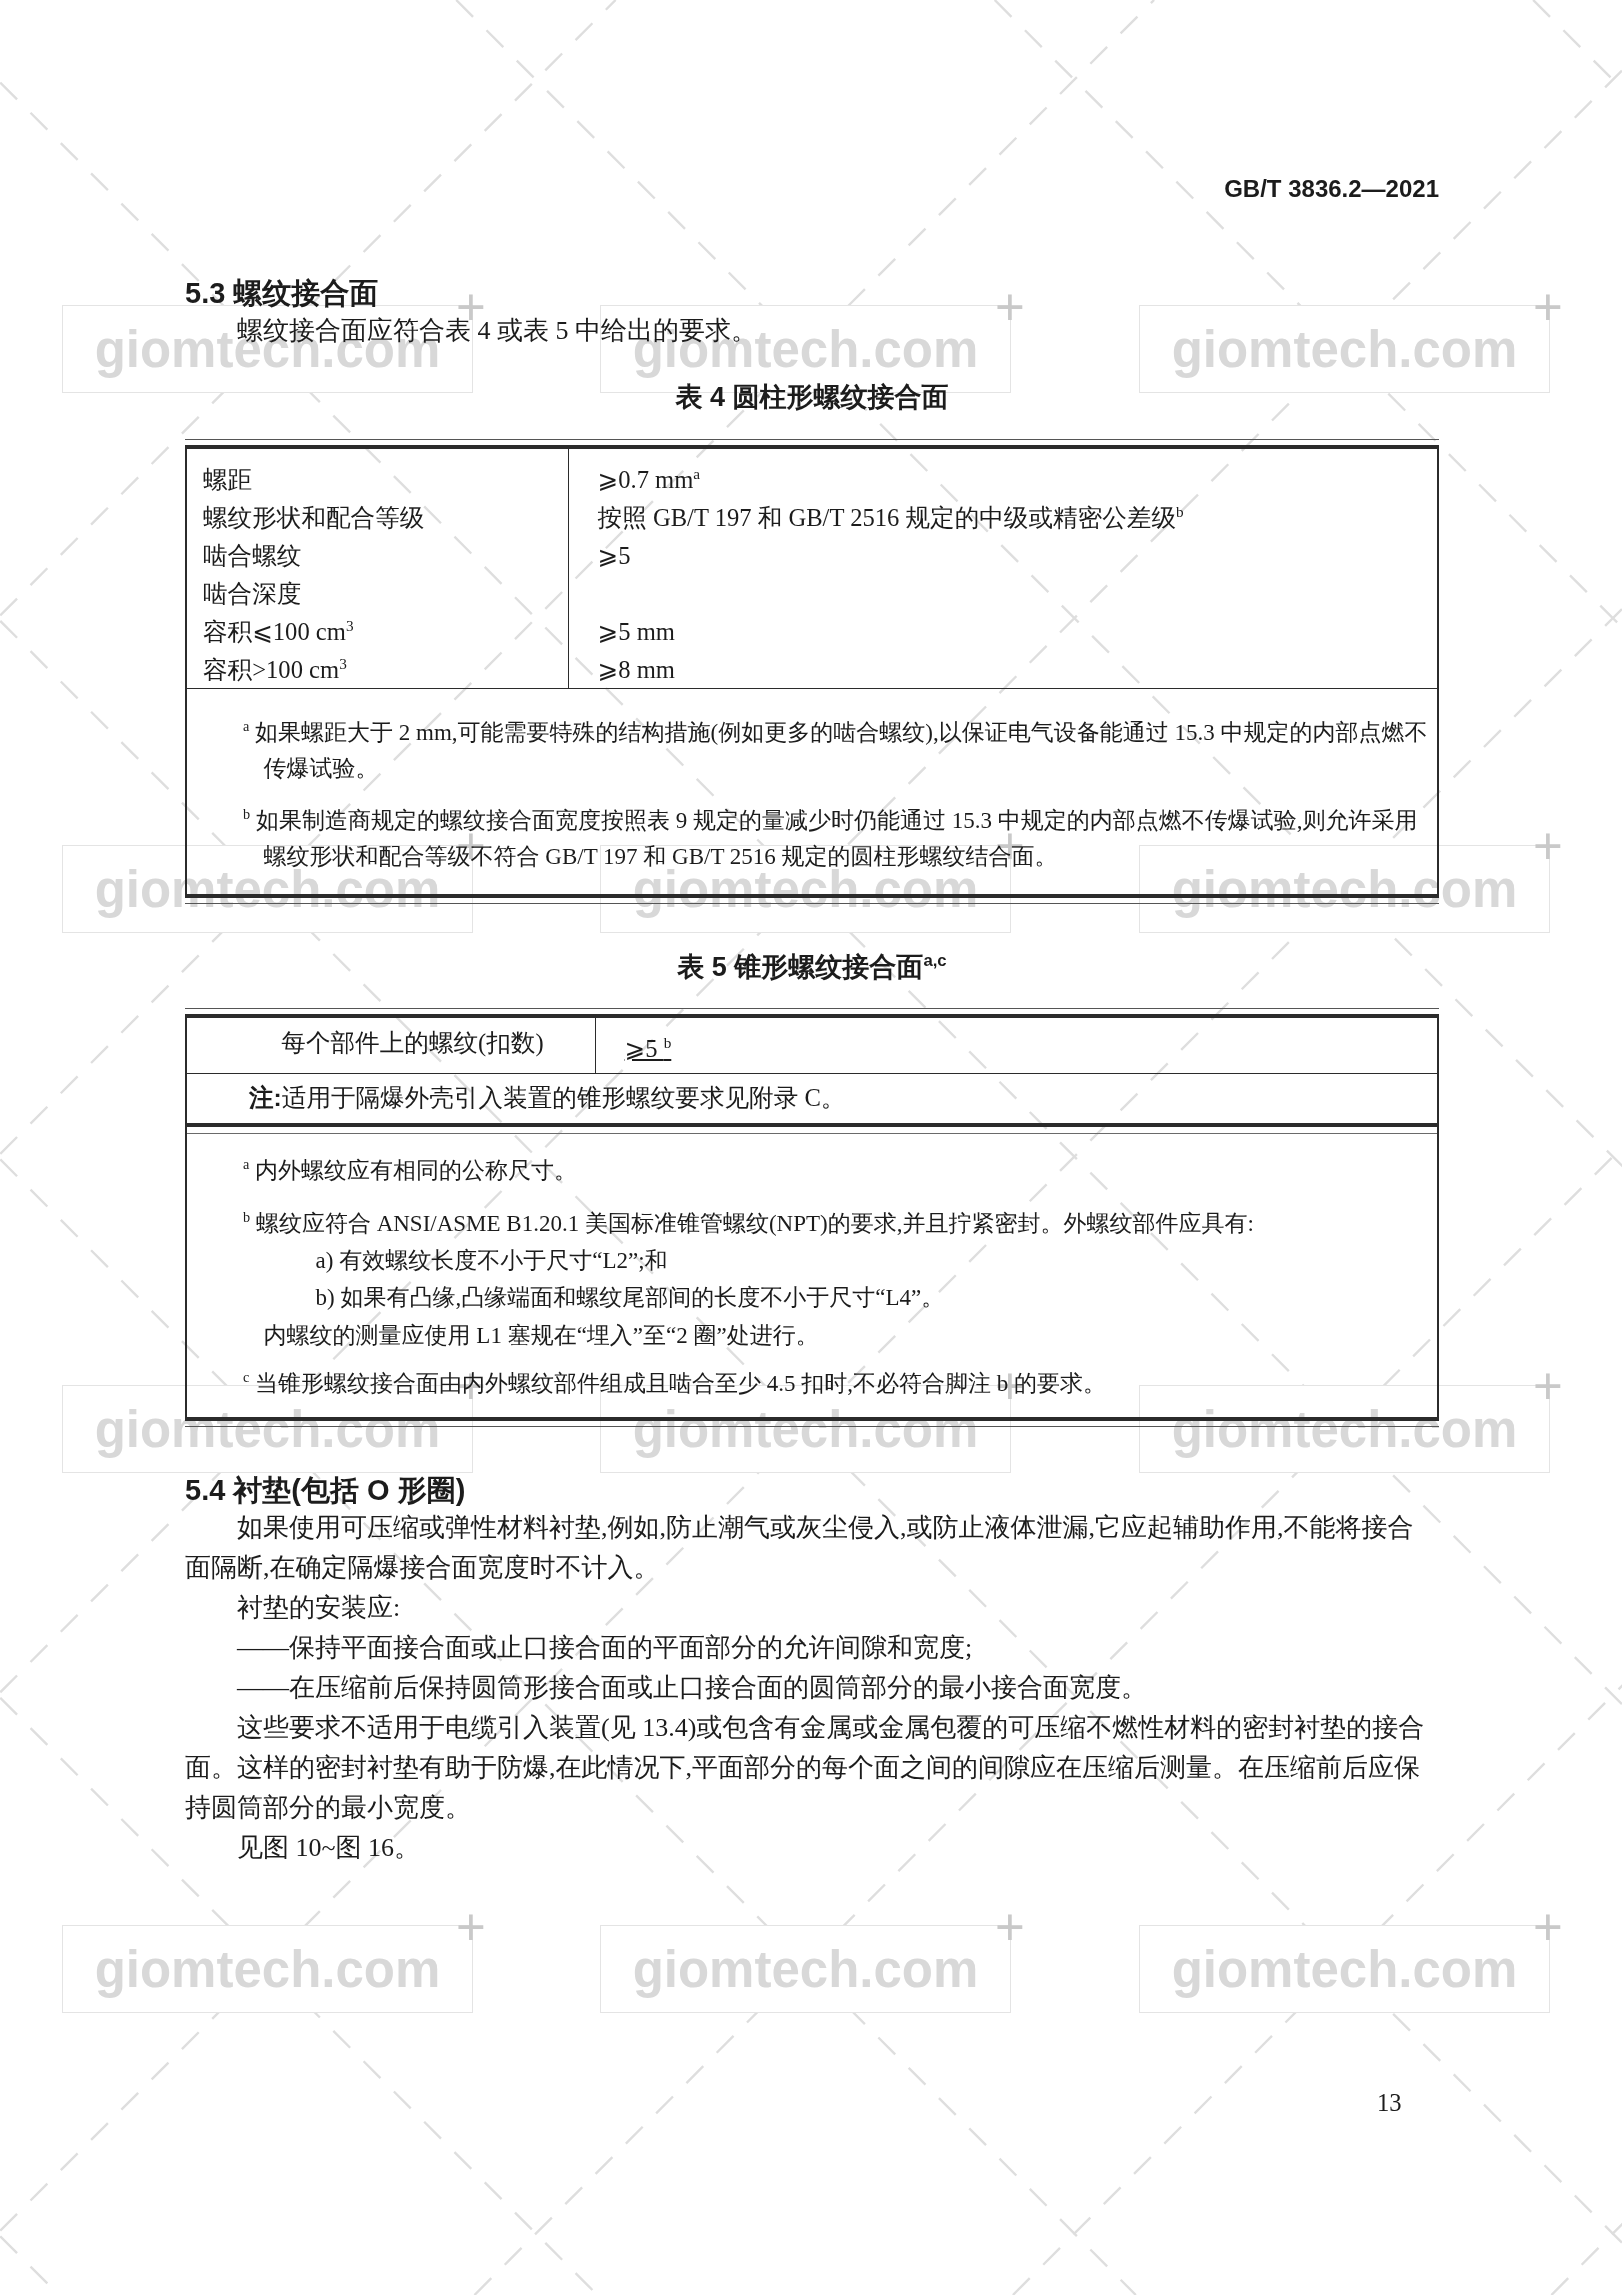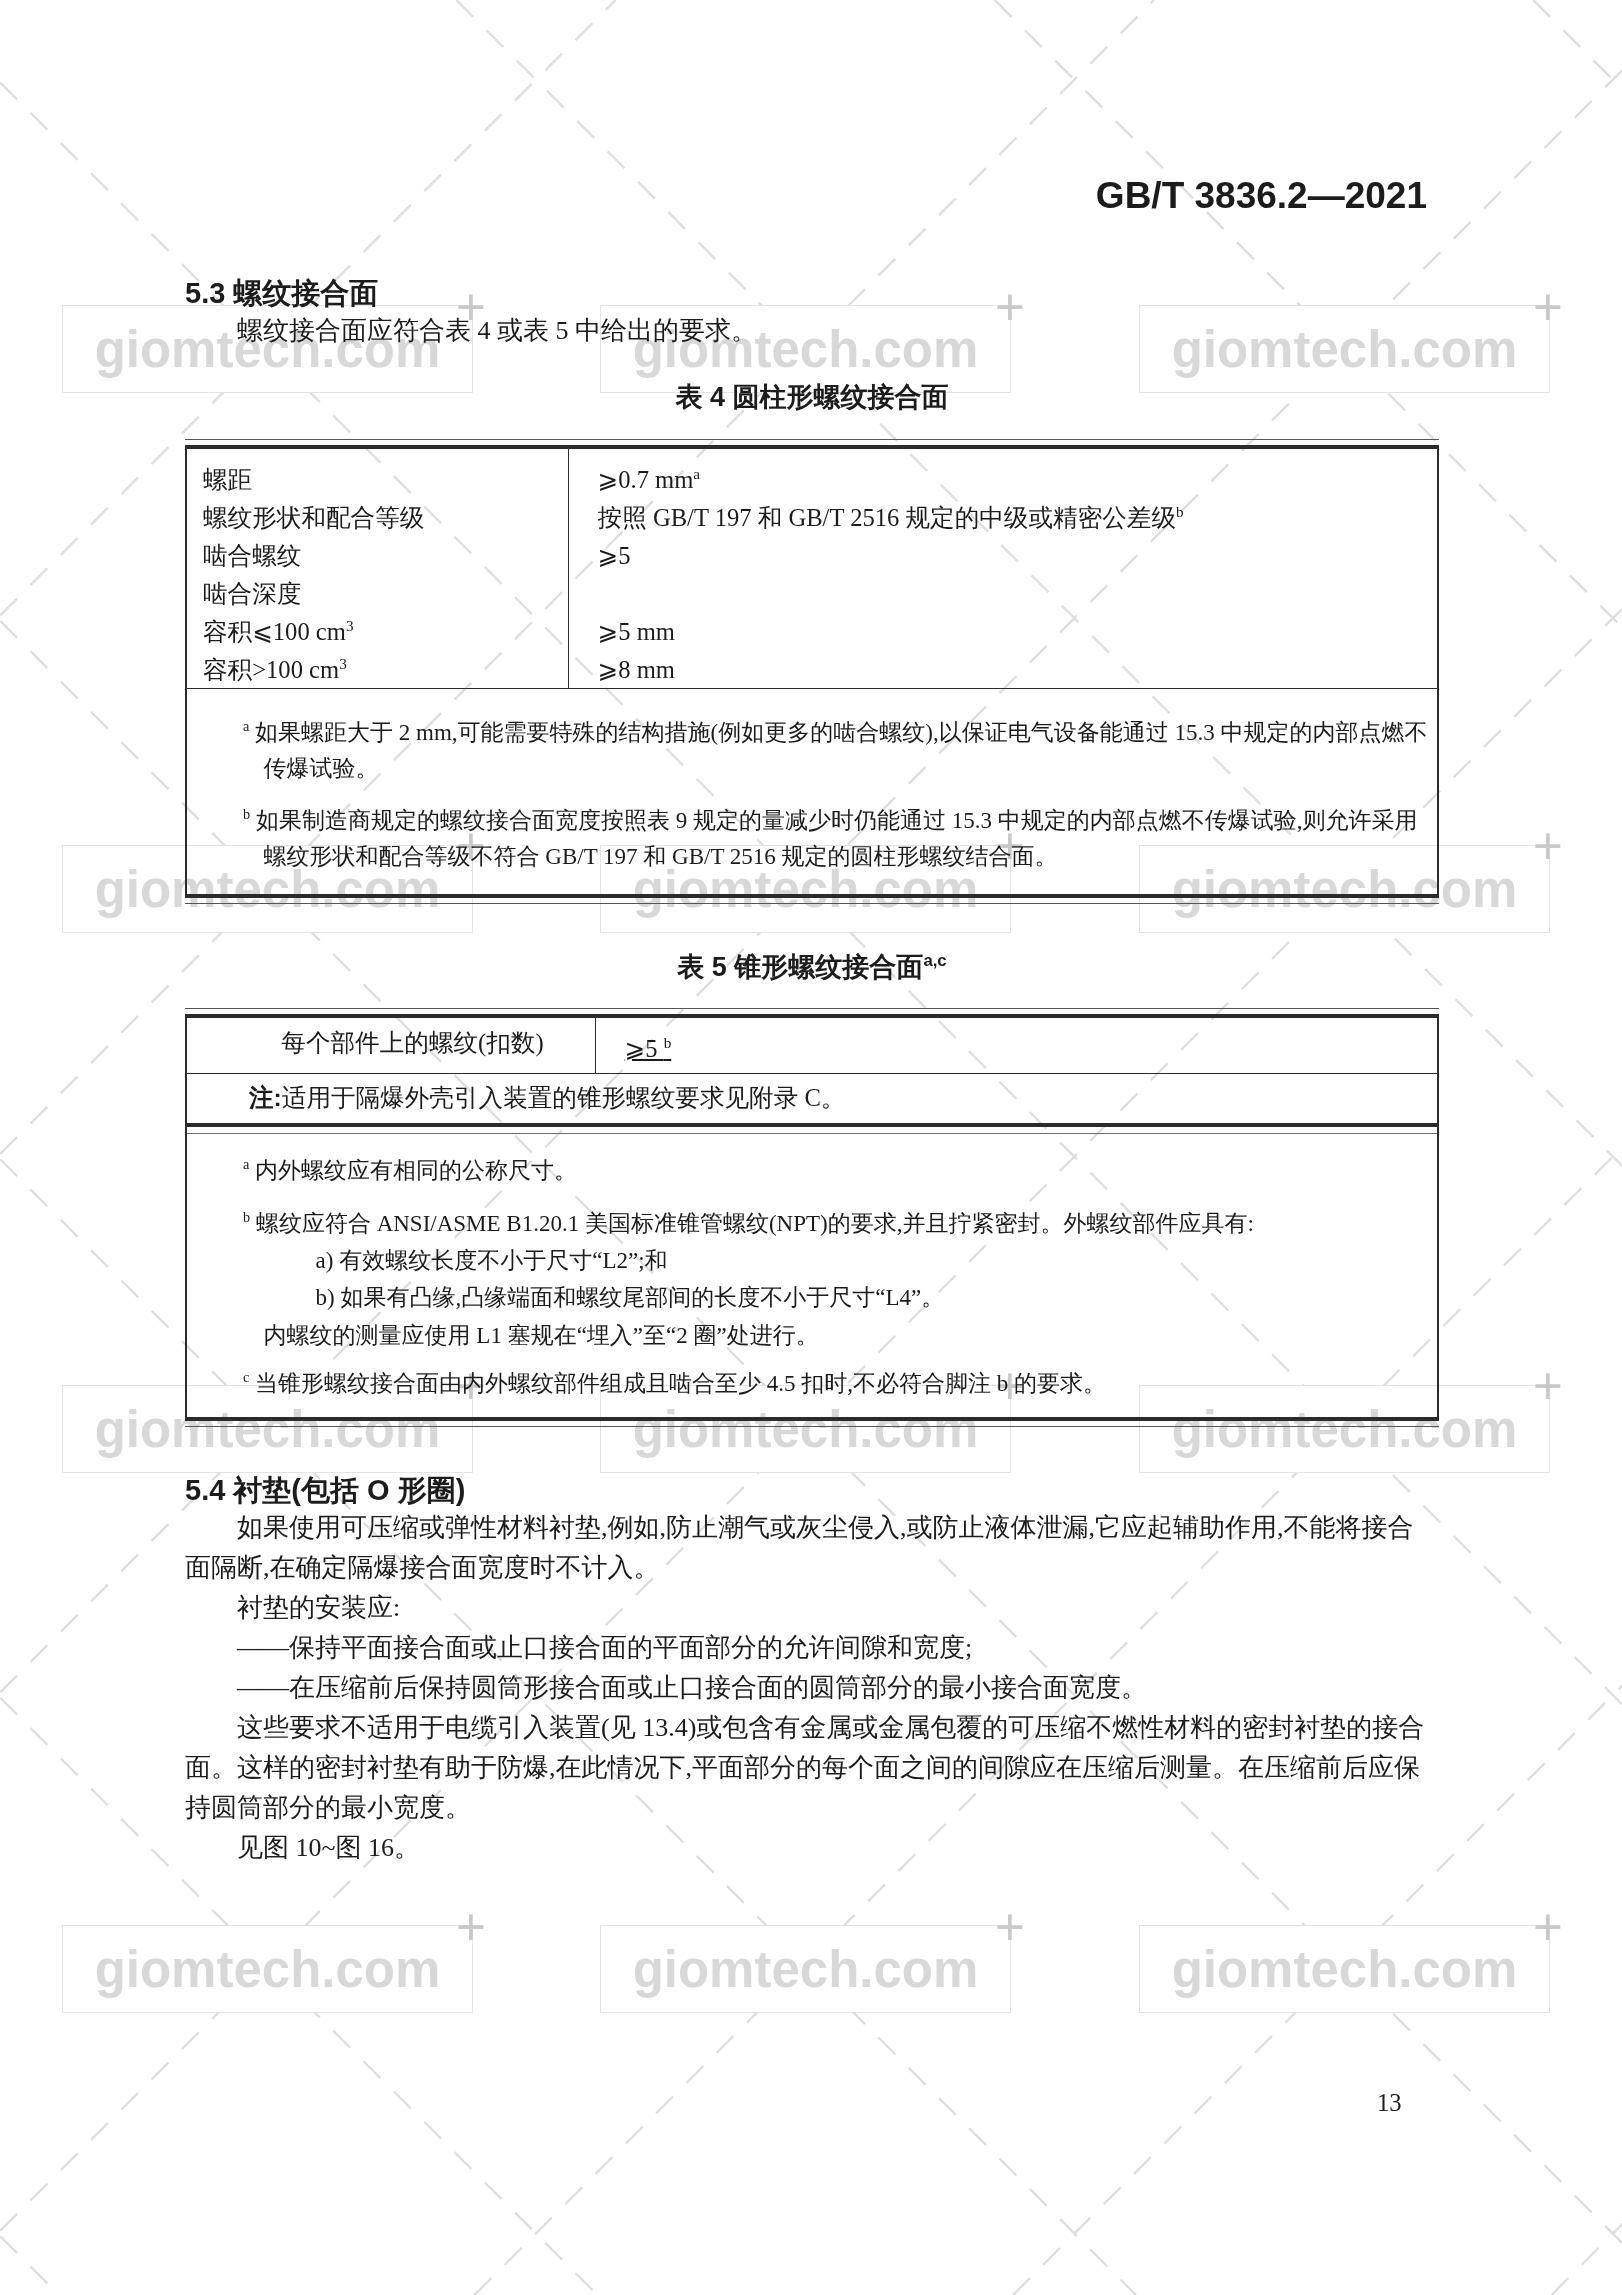--- a/index.html
+++ b/index.html
@@ -7,22 +7,22 @@
         color:#1c1c1c;font-family:"Liberation Serif","DejaVu Serif",serif;}
   
   .lattice{position:absolute;left:0;top:0;z-index:0;}
   .wm-box{position:absolute;width:409px;height:86px;background:#ffffff;border:1.6px solid #e4e4e4;
           display:flex;align-items:center;justify-content:center;z-index:1;
           font-family:"Liberation Sans","DejaVu Sans",sans-serif;font-weight:700;
           font-size:51px;color:#d8d8d8;letter-spacing:0px;white-space:nowrap;overflow:hidden;text-align:center;}
   .cross{position:absolute;z-index:1;color:#c9c9c9;font-size:51px;font-weight:400;
          font-family:"Liberation Sans","DejaVu Sans",sans-serif;transform:translate(-50%,-50%);line-height:1;}
   
-  .doc-header{position:absolute;top:175px;right:196px;z-index:2;
-      font-family:"Liberation Sans","DejaVu Sans",sans-serif;font-weight:700;font-size:37px;text-align:right;}
+  .doc-header{position:absolute;top:175px;right:184px;z-index:2;
+      font-family:"Liberation Sans","DejaVu Sans",sans-serif;font-weight:700;font-size:24px;text-align:right;}
   .page-num{position:absolute;left:1377px;top:2089px;z-index:2;font-size:24.6px;}
   .content{position:absolute;left:185px;top:0;width:1254px;z-index:2;font-size:26px;line-height:40px;}
   .h-sec{font-family:"Liberation Sans","DejaVu Sans",sans-serif;font-weight:700;font-size:29px;line-height:35px;margin:0;}
   .h-53{margin-top:276px;} .h-54{margin-top:46px;}
   p.body{margin:0;text-indent:2em;}
   .p-53{margin-top:20.6px;} .p-1{margin-top:32px;} .p-2{margin-top:6.3px;}
   .p-d1{margin-top:8px;} .p-d2{margin-top:3.2px;} .p-3{margin-top:9.5px;} .p-4{margin-top:0px;}
   .tbl-title{font-family:"Liberation Sans","DejaVu Sans",sans-serif;font-weight:700;font-size:27px;
              line-height:33px;text-align:center;margin:0;}
   .tt-4{margin-top:30px;} .tt-5{margin-top:40px;}

